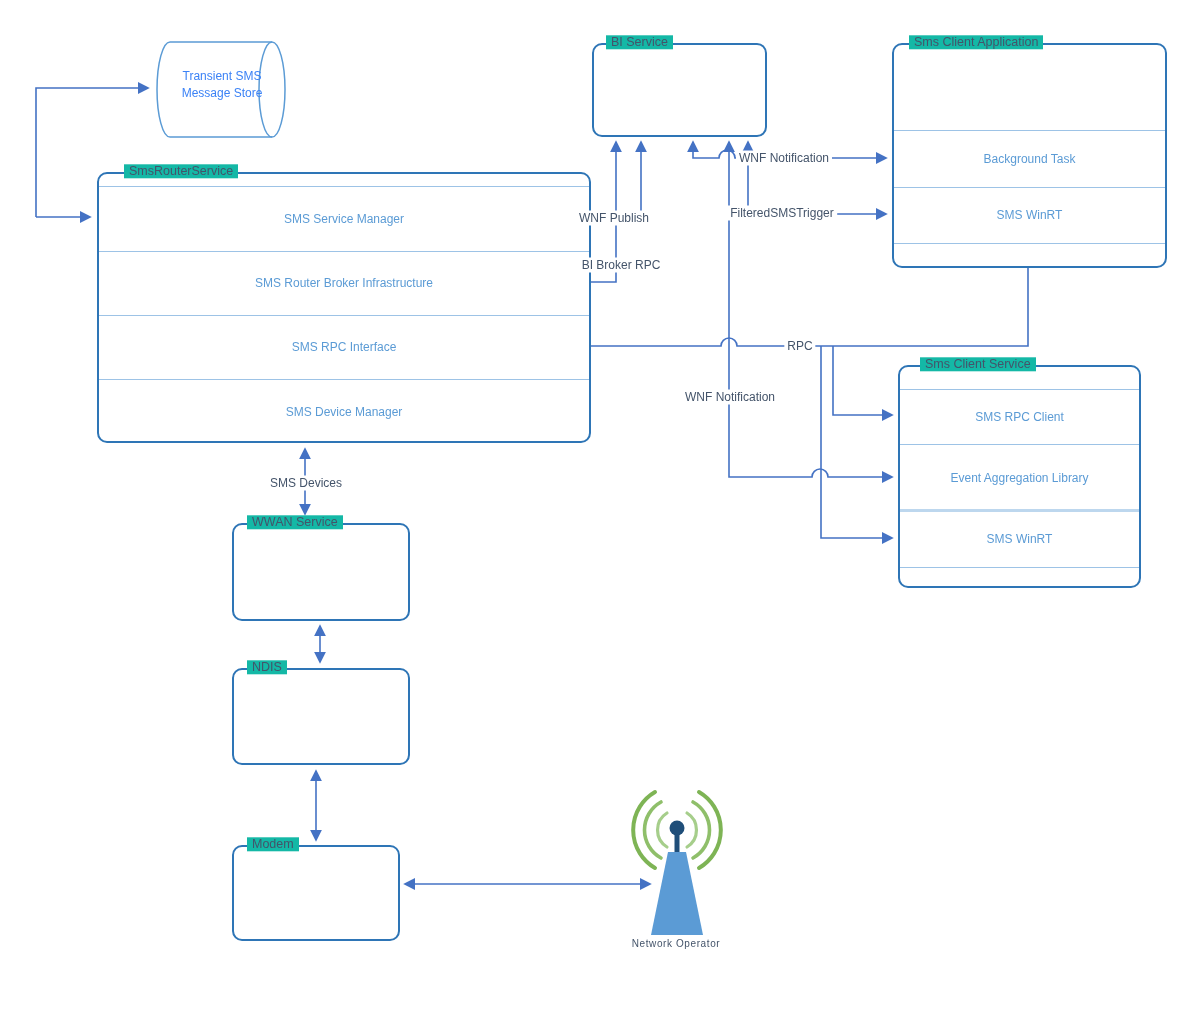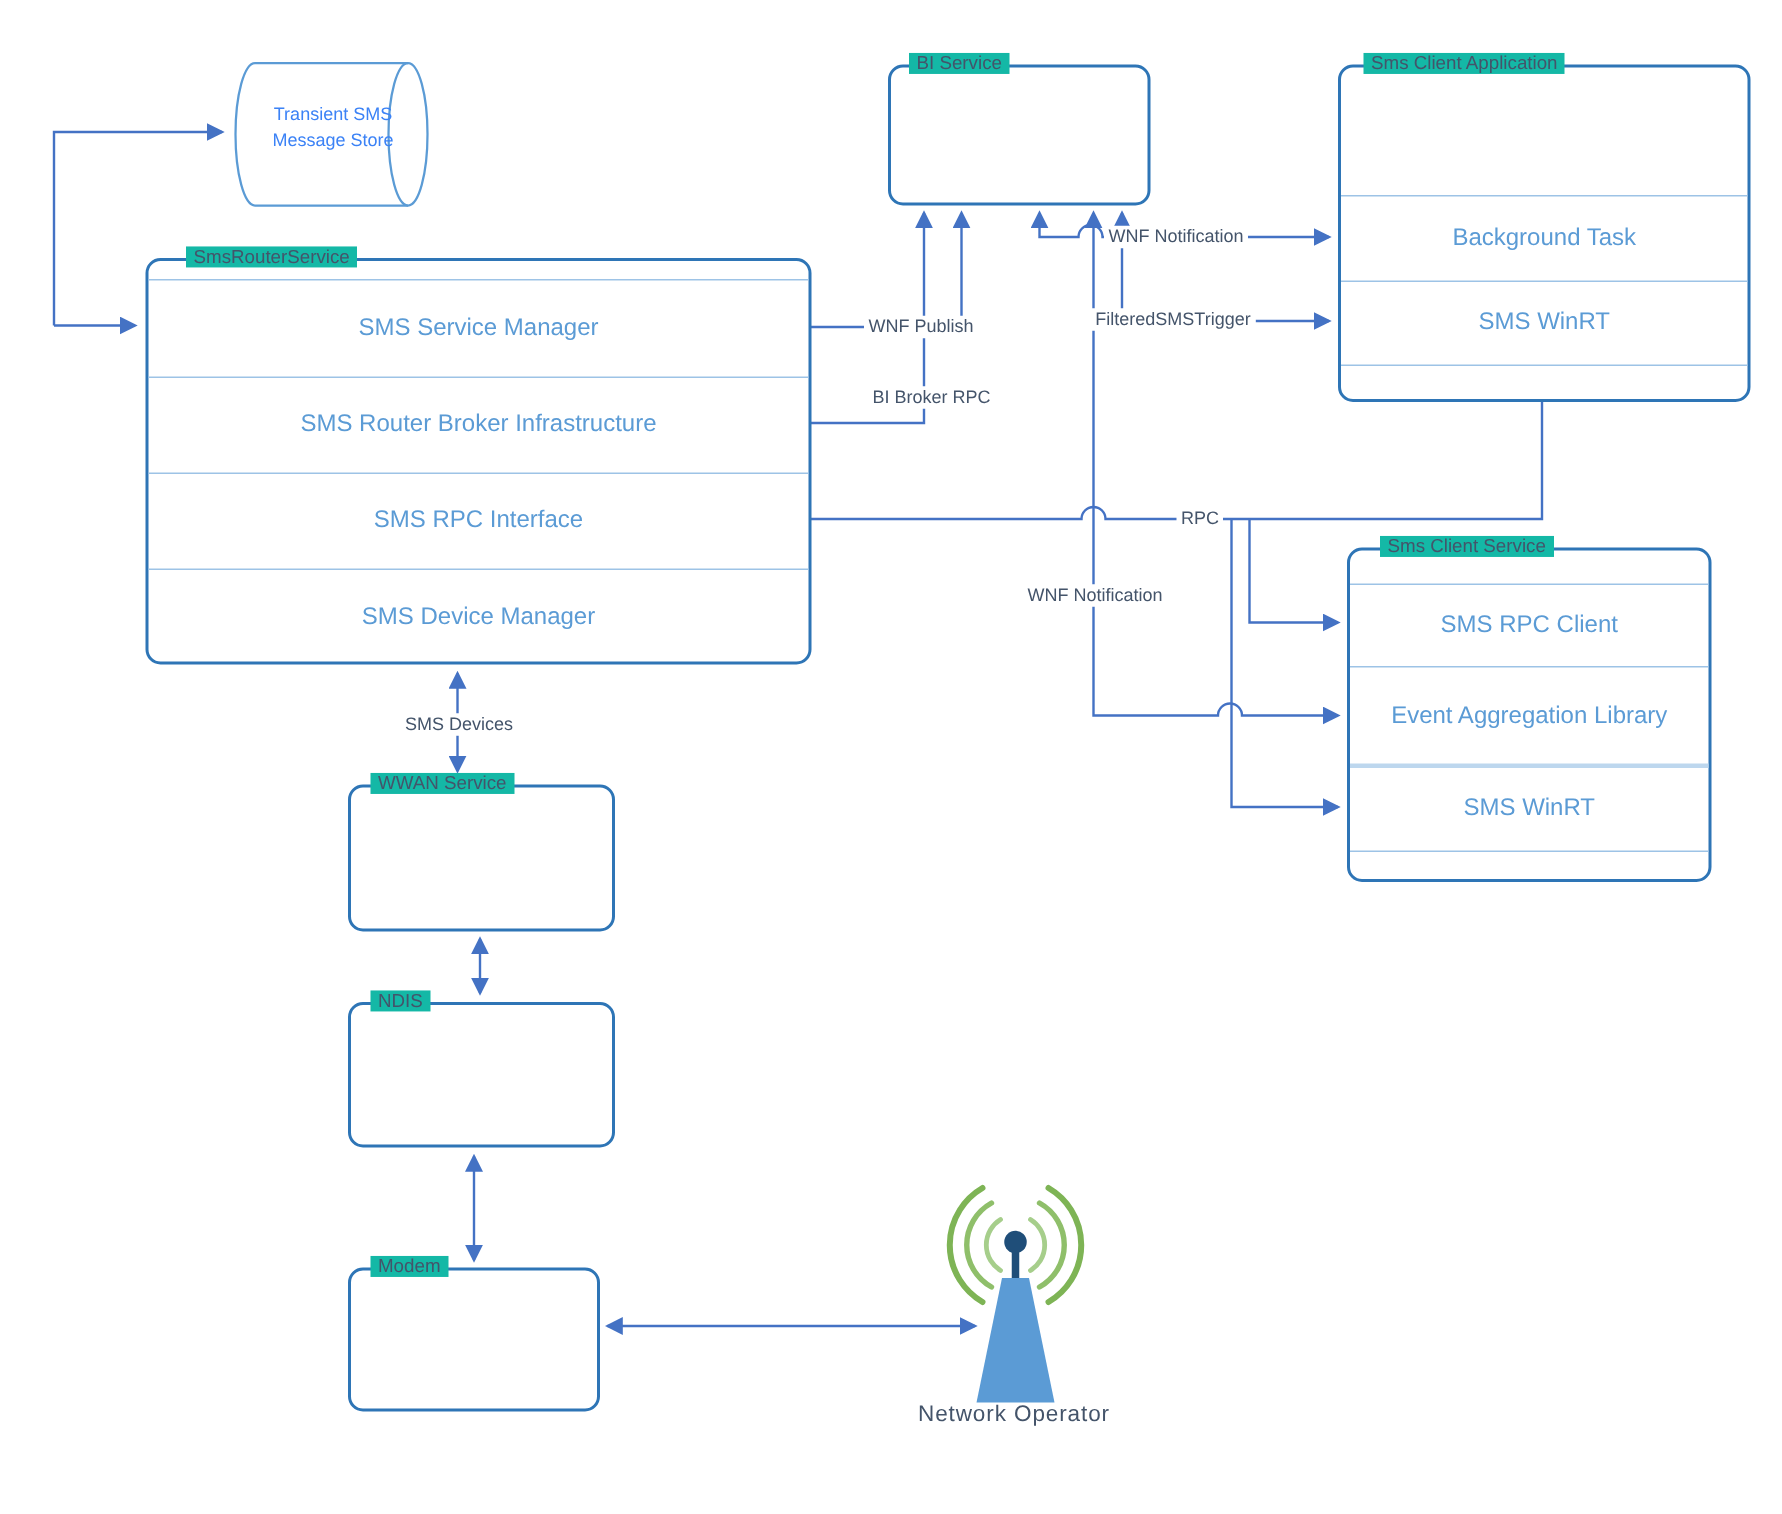--- a/index.html
+++ b/index.html
@@ -5,26 +5,26 @@
   html,body{margin:0;padding:0;background:#fff;}
   #canvas{position:relative;width:1188px;height:1009px;background:#fff;overflow:hidden;
           font-family:"Liberation Sans","DejaVu Sans",sans-serif;}
   svg.layer{position:absolute;left:0;top:0;width:1188px;height:1009px;}
   .box{position:absolute;border:2px solid #2E75B6;border-radius:10px;background:#fff;box-sizing:border-box;}
   .boxtitle{position:absolute;transform:translateY(-55%);background:#14b8a6;padding:0 5px;
             font-size:12.5px;color:#44546A;white-space:nowrap;line-height:14px;}
   .divider{position:absolute;left:0;right:0;height:0;border-top:1px solid #9DC3E6;}
   .divider.thick{border-top:3px solid #BDD7EE;}
   .rowlabel{position:absolute;left:0;right:0;text-align:center;transform:translateY(-50%);
-            font-size:16px;color:#5B9BD5;white-space:nowrap;}
+            font-size:12px;color:#5B9BD5;white-space:nowrap;}
   .clabel{position:absolute;transform:translate(-50%,-50%);background:#fff;padding:0 3px;
           font-size:12px;color:#44546A;white-space:nowrap;line-height:15px;}
   .storelabel{position:absolute;left:160px;top:68px;width:124px;text-align:center;
               font-size:12px;line-height:17px;color:#3b82f6;}
-  .operator{position:absolute;transform:translate(-50%,-50%);font-size:15px;color:#44546A;
+  .operator{position:absolute;transform:translate(-50%,-50%);font-size:10px;color:#44546A;
             letter-spacing:0.6px;white-space:nowrap;}
 </style>
 </head>
 <body>
 
 <div id="canvas">
 
   <svg class="layer">
     <defs>
       <marker id="arw" viewBox="0 0 10 10" refX="8.5" refY="5" markerWidth="7.5" markerHeight="7.5" orient="auto-start-reverse">
@@ -69,21 +69,21 @@
         <polygon points="668,852 686,852 703,935 651,935" fill="#5B9BD5"></polygon>
       </g>
     </g>
   </svg>
 
   <div class="storelabel">
     <div>Transient SMS</div>
     <div>Message Store</div>
   </div>
 
-  <div class="box" style="left:97px;top:172px;width:444px;height:271px;">
+  <div class="box" style="left:97px;top:172px;width:494px;height:271px;">
     <div class="divider" style="top:12px;"></div>
     <div class="divider" style="top:77px;"></div>
     <div class="divider" style="top:141px;"></div>
     <div class="divider" style="top:205px;"></div>
     <div class="rowlabel" style="top:45px;">SMS Service Manager</div>
     <div class="rowlabel" style="top:109px;">SMS Router Broker Infrastructure</div>
     <div class="rowlabel" style="top:173px;">SMS RPC Interface</div>
     <div class="rowlabel" style="top:238px;">SMS Device Manager</div>
   </div>
   <div class="boxtitle" style="left:124px;top:172px;">SmsRouterService</div>

